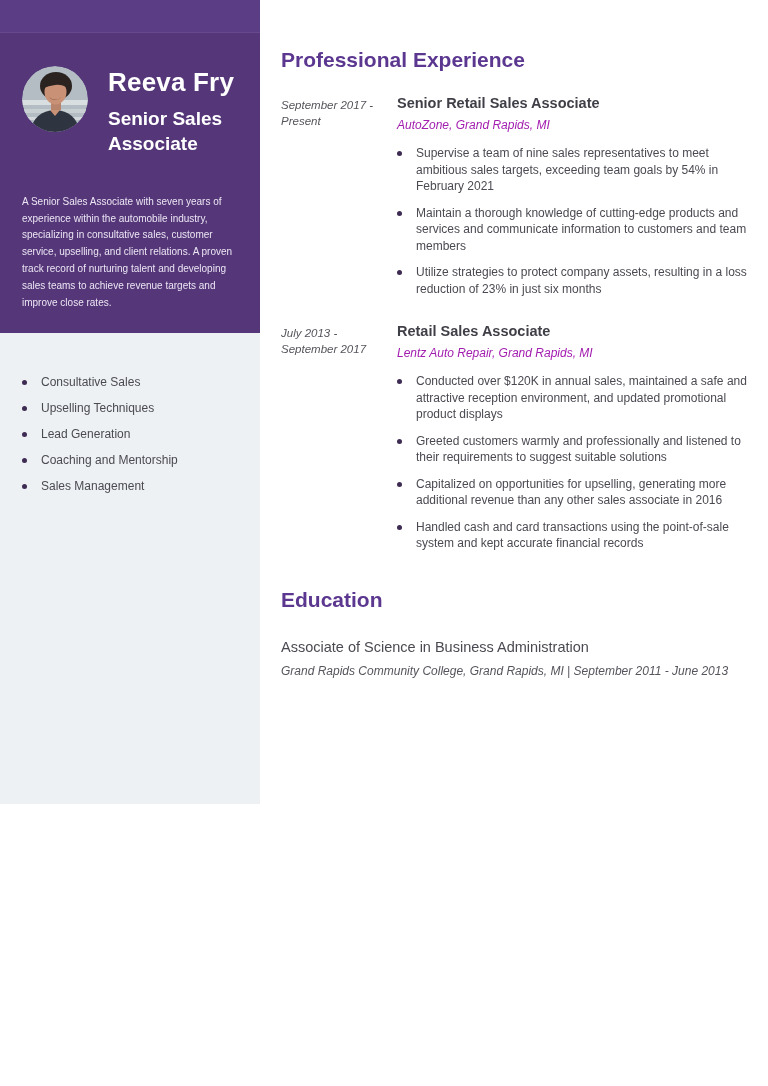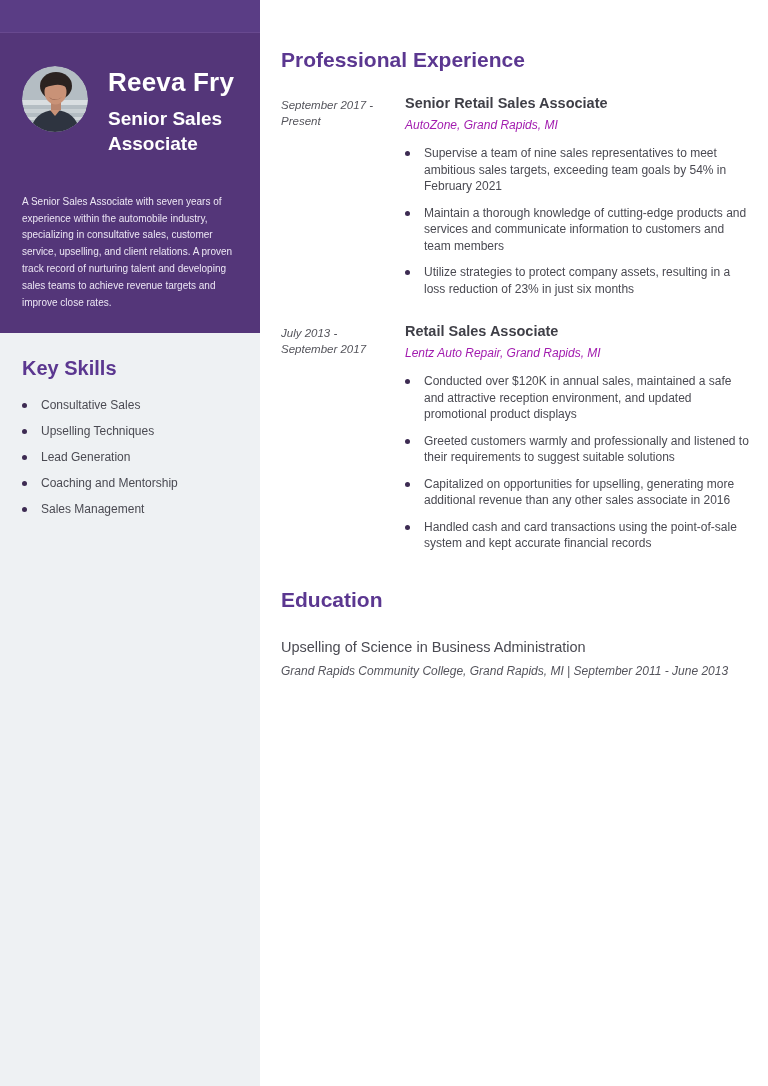--- a/index.html
+++ b/index.html
@@ -13,21 +13,21 @@
     width: 768px;
     height: 1086px;
     background: #ffffff;
     overflow: hidden;
   }
   
   .sidebar {
     position: absolute;
     left: 0; top: 0;
     width: 260px;
-    height: 1086px;
+    height: 804px;
     background: #eef1f3;
   }
   .top-strip {
     height: 33px;
     background: #5a3d85;
     border-bottom: 1px solid #68498f;
   }
   .purple-block {
     background: #543679;
     padding: 33px 22px 22px 22px;
@@ -93,21 +93,21 @@
   .main {
     position: absolute;
     left: 260px; top: 0;
     width: 510px;
     height: 1086px;
     background: #ffffff;
     padding: 48px 18px 0 21px;
   }
   .main-heading { font-size: 21px; line-height: 1.1; }
   .experience-section .main-heading { margin-bottom: 24px; }
-  .job { display: flex; margin-bottom: 16px; gap: 8px; }
+  .job { display: flex; margin-bottom: 16px; }
   .job-dates {
     flex: none;
     width: 104px;
     margin-right: 12px;
     font-style: italic;
     font-size: 11.5px;
     line-height: 16px;
     color: #55555c;
     padding-top: 2px;
   }
@@ -183,21 +183,20 @@
           <div class="person-name">Reeva Fry</div>
           <div class="person-title">Senior Sales Associate</div>
         </div>
       </div>
 
 
       <p class="summary">A Senior Sales Associate with seven years of experience within the automobile industry, specializing in consultative sales, customer service, upselling, and client relations. A proven track record of nurturing talent and developing sales teams to achieve revenue targets and improve close rates.</p>
     </div>
 
     <div class="skills-section">
-      <div class="skills-heading">Key Skills</div>
       <ul class="skills-list">
         <li>
           <span class="dot"></span>
           <span>Consultative Sales</span>
         </li>
         <li>
           <span class="dot"></span>
           <span>Upselling Techniques</span>
         </li>
         <li>
@@ -265,18 +264,18 @@
               <span class="dot"></span>
               <span>Handled cash and card transactions using the point-of-sale system and kept accurate financial records</span>
             </li>
           </ul>
         </div>
       </div>
     </section>
 
     <section class="education-section">
       <h1 class="main-heading">Education</h1>
-      <div class="degree">Upselling of Science in Business Administration</div>
+      <div class="degree">Associate of Science in Business Administration</div>
       <div class="education-details">Grand Rapids Community College, Grand Rapids, MI | September 2011 - June 2013</div>
     </section>
 
   </main>
 </div>
 
 </body></html>

